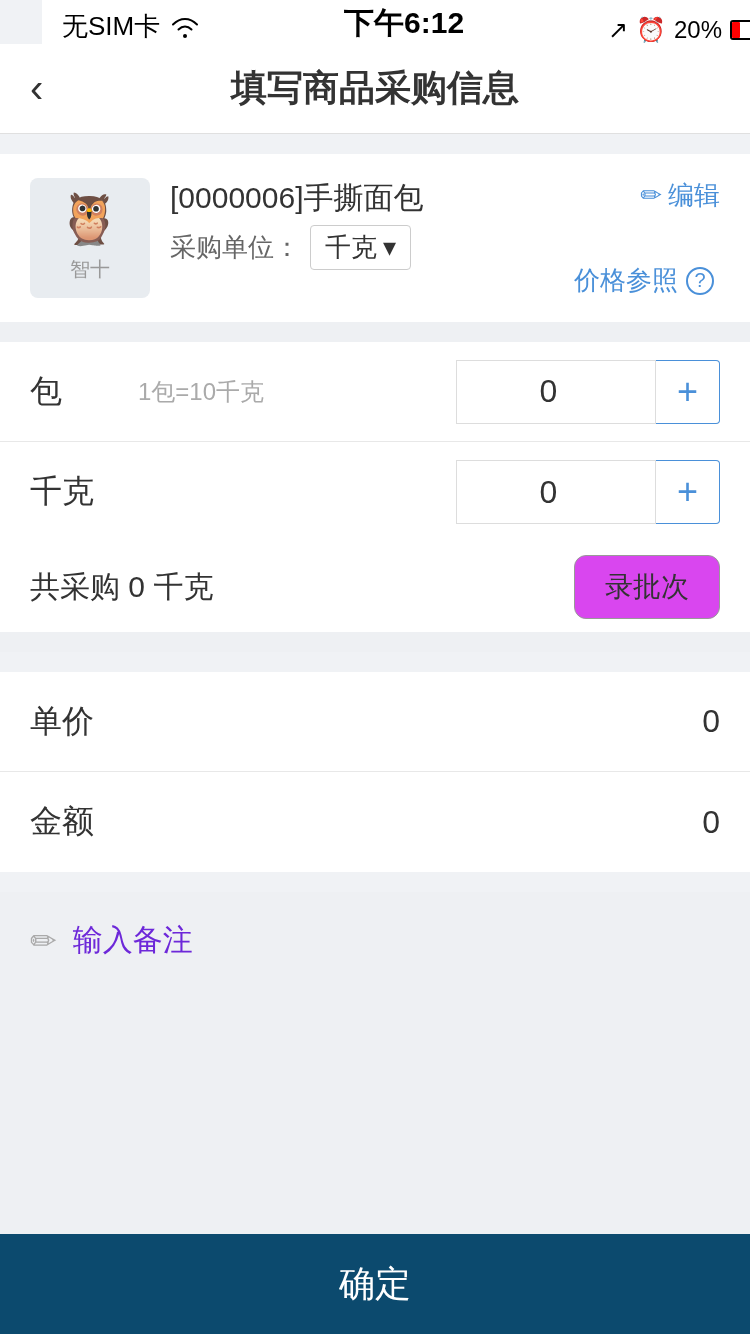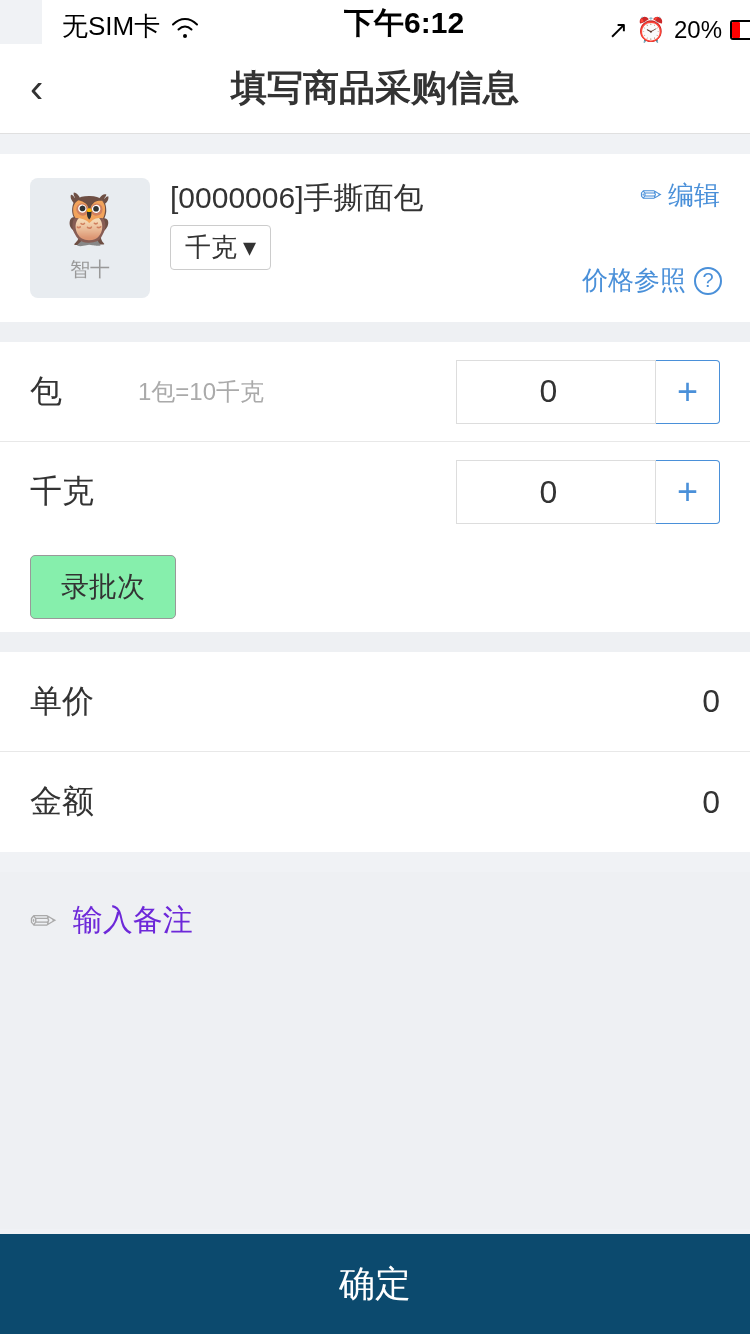--- a/index.html
+++ b/index.html
@@ -156,21 +156,21 @@
       right: 30px;
       top: 24px;
       color: #4a90d9;
       font-size: 26px;
       display: flex;
       align-items: center;
       gap: 6px;
     }
     .price-ref {
       position: absolute;
-      right: 28px;
+      right: 36px;
       bottom: 24px;
       color: #4a90d9;
       font-size: 26px;
       display: flex;
       align-items: center;
       gap: 8px;
     }
     .price-ref-icon {
       width: 28px;
       height: 28px;
@@ -254,31 +254,32 @@
       justify-content: space-between;
       padding: 0 30px;
       height: 90px;
     }
     .summary-text {
       font-size: 30px;
       color: #333;
     }
     .record-btn {
       border: 1px solid #999;
-      border-radius: 5px;
+      border-radius: 12px;
       padding: 12px 30px;
       font-size: 28px;
       color: #333;
-      background: #86efac;
+      background: #d946ef;
       cursor: pointer;
     }
 
     
     .price-section {
       background: #fff;
+      margin-top: 20px;
     }
     .price-row {
       display: flex;
       align-items: center;
       justify-content: space-between;
       padding: 0 30px;
       height: 100px;
       border-bottom: 1px solid #e8e8e8;
     }
     .price-row:last-child {
@@ -373,20 +374,21 @@
 </div>
 
 <div class="product-card">
   <div class="product-thumb">
     <span class="product-thumb-owl">🦉</span>
     <span class="product-thumb-text">智十</span>
   </div>
   <div class="product-info">
     <div class="product-name">[0000006]手撕面包</div>
     <div class="product-unit-row">
+      <span>采购单位：</span>
       <div class="unit-select">
         <span>千克</span>
         <span>▾</span>
       </div>
     </div>
   </div>
   <div class="edit-btn">
     <span>✏</span>
     <span>编辑</span>
   </div>
@@ -418,20 +420,21 @@
     <div class="input-number-wrap">
       <input class="number-input" type="number" value="0" style="">
       <div class="plus-btn">
         <span>+</span>
       </div>
     </div>
   </div>
 </div>
 
 <div class="summary-row">
+  <div class="summary-text"><span>共采购</span> <span>0</span> <span>千克</span></div>
   <button class="record-btn">录批次</button>
 </div>
 
 <div class="section-divider"></div>
 
 <div class="price-section">
   <div class="price-row">
     <span class="price-label">单价</span>
     <span class="price-value">0</span>
   </div>

